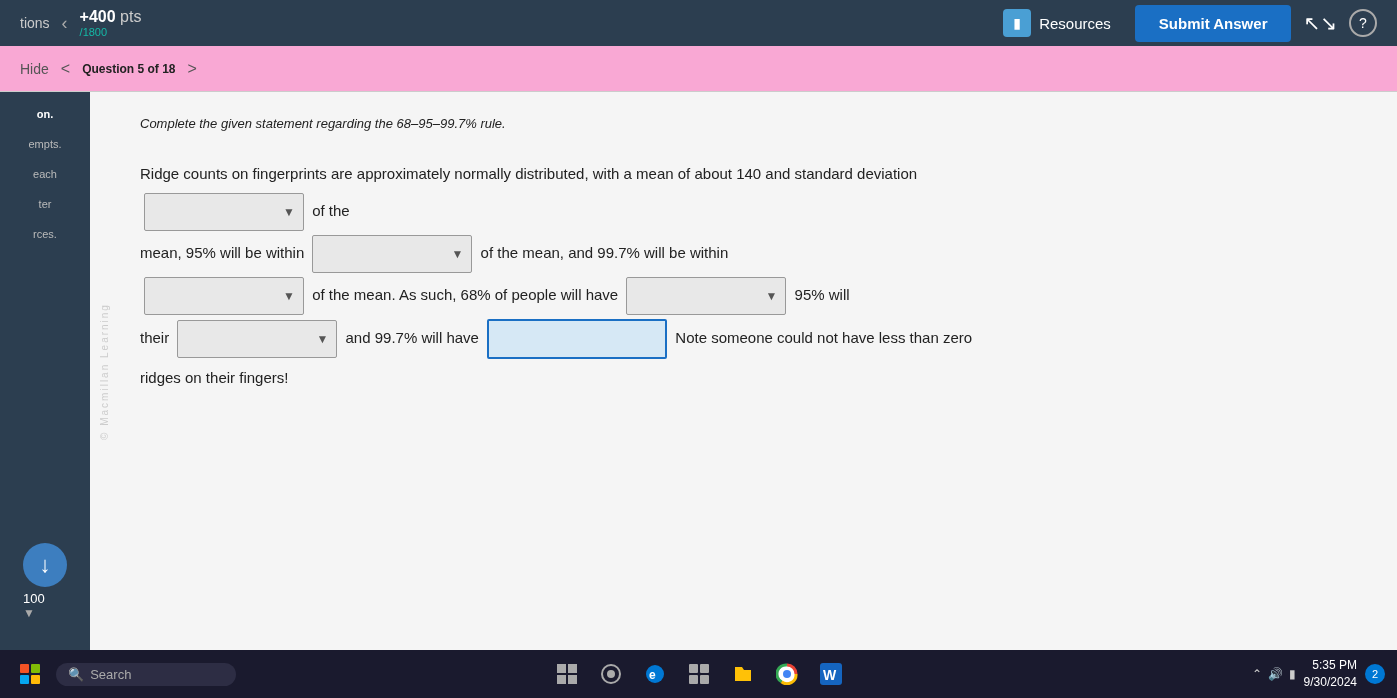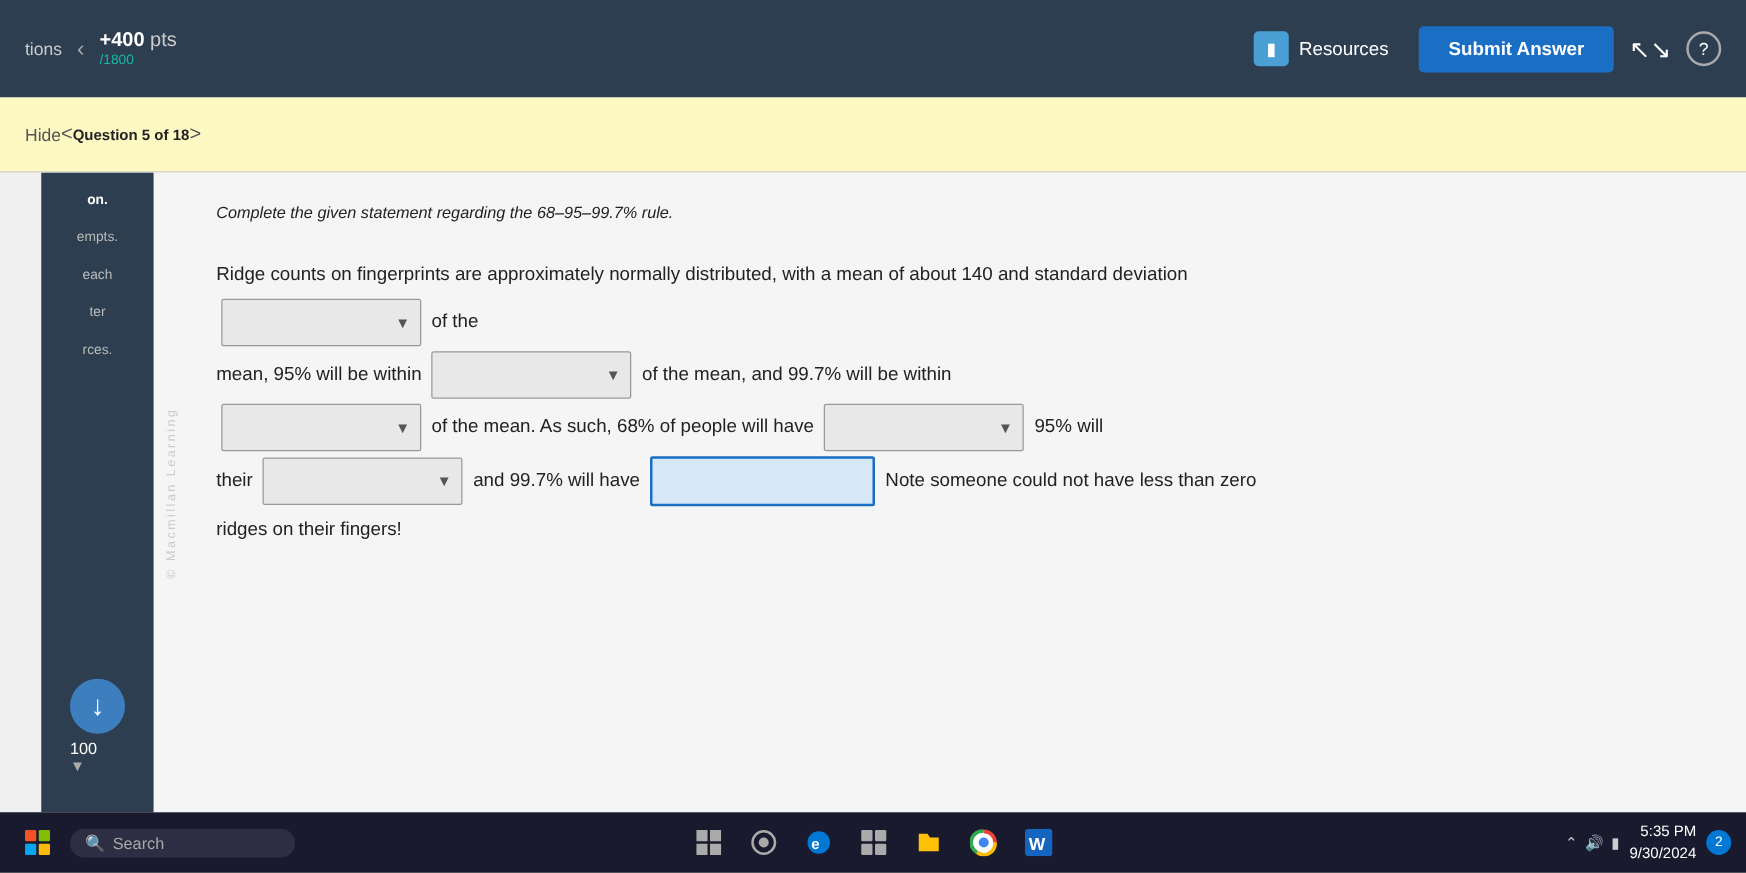--- a/index.html
+++ b/index.html
@@ -119,21 +119,21 @@
       flex-direction: column;
     }
 
     
     .header-bar {
       background: #2c3e50;
       display: flex;
       align-items: center;
       justify-content: space-between;
       padding: 8px 20px;
-      height: 78px;
+      height: 46px;
       flex-shrink: 0;
     }
     .header-left {
       display: flex;
       align-items: center;
       gap: 12px;
     }
     .nav-back {
       color: #aaa;
       font-size: 18px;
@@ -217,26 +217,27 @@
       width: 28px;
       height: 28px;
       display: flex;
       align-items: center;
       justify-content: center;
       font-size: 14px;
     }
 
     
     .question-nav {
-      background: #fef9c3;
+      background: #f9a8d4;
       border-bottom: 1px solid #ccc;
       display: flex;
       align-items: center;
       padding: 8px 20px;
-      height: 60px;
+      gap: 12px;
+      height: 46px;
       flex-shrink: 0;
     }
     .hide-btn {
       color: #555;
       font-size: 14px;
       cursor: pointer;
       background: none;
       border: none;
     }
     .nav-arrow {
@@ -260,21 +261,20 @@
     }
     .sidebar {
       width: 90px;
       background: #2c3e50;
       display: flex;
       flex-direction: column;
       align-items: center;
       padding: 10px 0;
       gap: 6px;
       flex-shrink: 0;
-      margin-left: 33px;
     }
     .sidebar-item {
       color: #bbb;
       font-size: 11px;
       text-align: center;
       padding: 6px 4px;
       cursor: pointer;
       width: 80px;
     }
     .sidebar-item.active {

